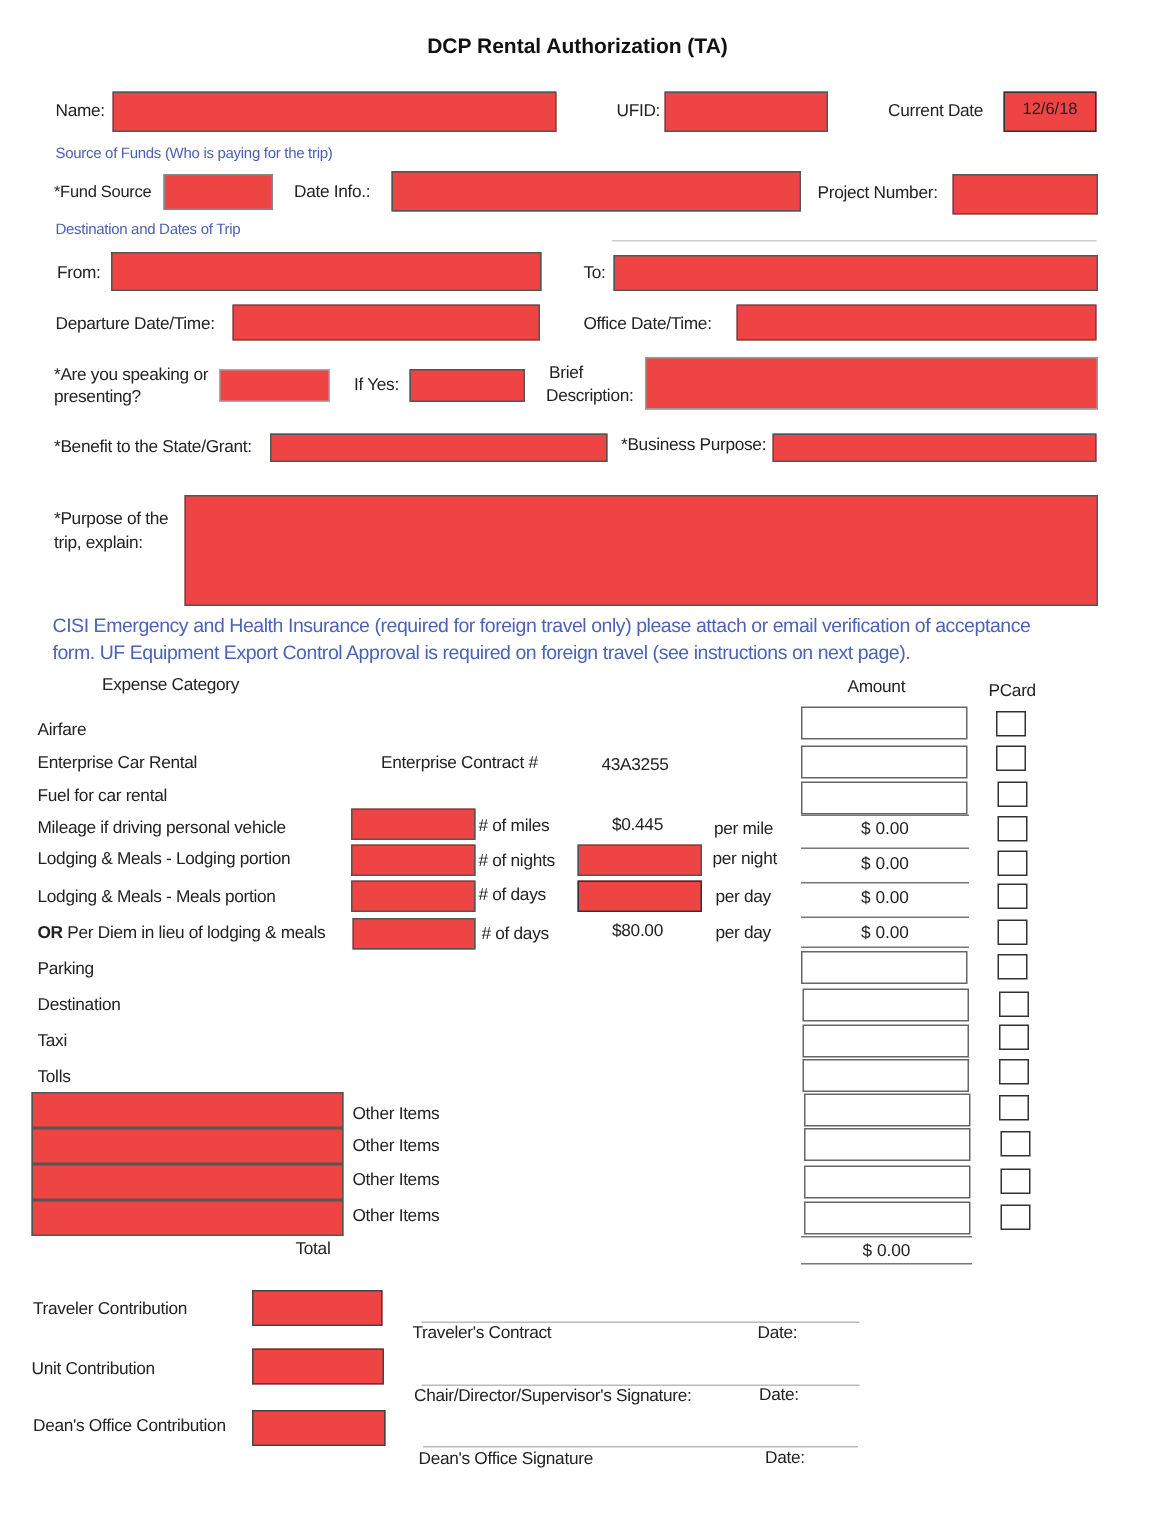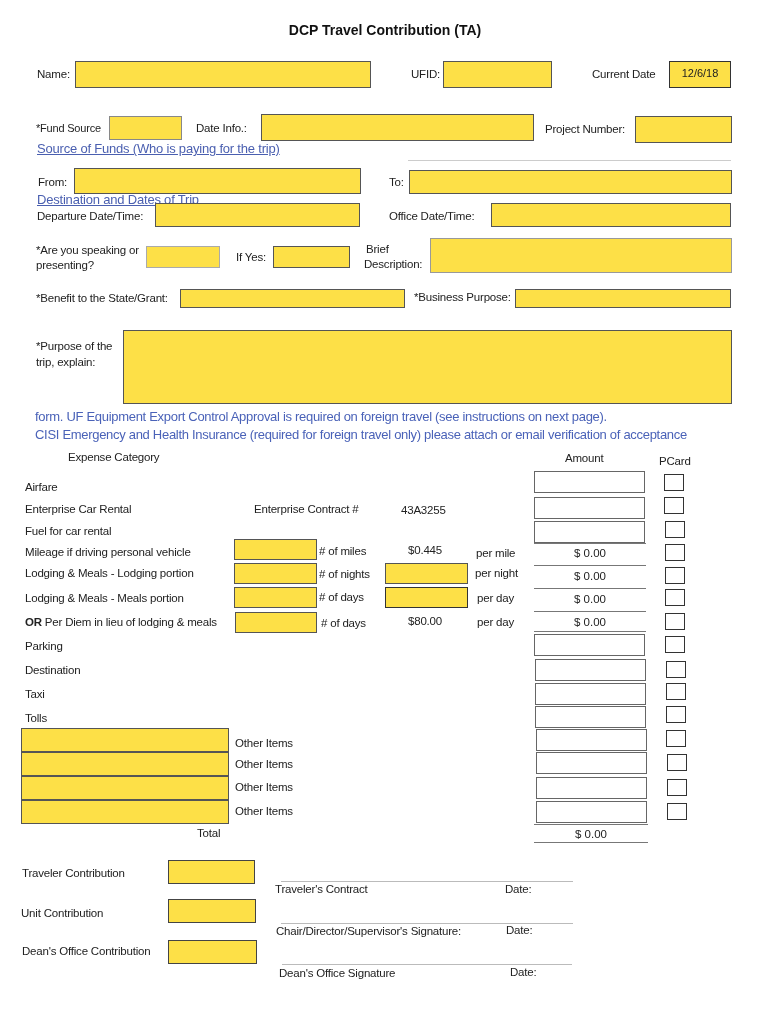--- a/index.html
+++ b/index.html
@@ -1,36 +1,36 @@
 <!DOCTYPE html>
 <html><head>
 <meta charset="utf-8">
 <style>
   html, body { margin:0; padding:0; background:#fff; }
   body { width:770px; height:1024px; position:relative; overflow:hidden;
          font-family:"Liberation Sans", sans-serif; color:#222; font-size:11.5px; }
   .lbl { position:absolute; white-space:nowrap; font-size:11.5px; color:#222; letter-spacing:-0.2px; }
-  .box { position:absolute; border:1px solid #555; background:#fde047; box-sizing:border-box; }
+  .box { position:absolute; border:1px solid #555; background:#ef4444; box-sizing:border-box; }
   .box.light { border-color:#aaa; }
   .box.dark { border:1.5px solid #444; }
-  .link { position:absolute; white-space:nowrap; font-size:13px; color:#4a5fb0; text-decoration:underline; letter-spacing:-0.2px;margin-top:44px; }
+  .link { position:absolute; white-space:nowrap; font-size:10px; color:#4a5fb0; letter-spacing:-0.2px; }
   .blue-note { position:absolute; font-size:13px; color:#4a62b8; line-height:18px; white-space:nowrap; letter-spacing:-0.3px; }
   .title { position:absolute; left:0; width:770px; top:22px; text-align:center; font-weight:bold; font-size:14px; color:#111; }
   .val { position:absolute; white-space:nowrap; font-size:11.5px; color:#222; text-align:center; }
   .chk { position:absolute; width:20px; height:17px; border:1.6px solid #333; box-sizing:border-box; background:#fff; }
   .amt { position:absolute; left:534px; width:111px; height:22px; border:1px solid #666; box-sizing:border-box; background:#fff; }
   .hline { position:absolute; height:0; border-top:1.5px solid #777; }
   .sigline { position:absolute; height:0; border-top:1px solid #bbb; }
   .u { }
   .b { font-weight:bold; }
 </style>
 </head>
 <body>
 
-<div class="title">DCP Travel Contribution (TA)</div>
+<div class="title">DCP Rental Authorization (TA)</div>
 
 <span class="lbl" style="left:37px;top:68px">Name:</span>
 <div class="box" style="left:75px;top:61px;width:296px;height:27px"></div>
 <span class="lbl" style="left:411px;top:68px">UFID:</span>
 <div class="box" style="left:443px;top:61px;width:109px;height:27px"></div>
 <span class="lbl" style="left:592px;top:68px">Current Date</span>
 <div class="box" style="left:669px;top:61px;width:62px;height:27px;border-color:#333">
   <span class="val" style="left:0;width:60px;top:5px;font-size:11px">12/6/18</span>
 </div>
 
@@ -72,22 +72,22 @@
 <span class="lbl" style="left:414px;top:291px">*Business Purpose:</span>
 <div class="box" style="left:515px;top:289px;width:216px;height:19px"></div>
 
 <span class="lbl" style="left:36px;top:338px;line-height:16px">
   <span>*Purpose of the</span><br>
   <span>trip, explain:</span>
 </span>
 <div class="box" style="left:123px;top:330px;width:609px;height:74px"></div>
 
 <div class="blue-note" style="left:35px;top:408px">
+  <div>CISI Emergency and Health Insurance (required for foreign travel only) please attach or email verification of acceptance</div>
   <div>form.  UF Equipment Export Control Approval is required on foreign travel (see instructions on next page).</div>
-  <div>CISI Emergency and Health Insurance (required for foreign travel only) please attach or email verification of acceptance</div>
 </div>
 
 <span class="lbl" style="left:68px;top:451px">Expense Category</span>
 <span class="lbl" style="left:565px;top:452px">Amount</span>
 <span class="lbl" style="left:659px;top:455px">PCard</span>
 
 <span class="lbl" style="left:25px;top:481px">Airfare</span>
 <span class="lbl" style="left:25px;top:503px">Enterprise  Car Rental</span>
 <span class="lbl" style="left:254px;top:503px">Enterprise Contract #</span>
 <span class="lbl" style="left:401px;top:504px">43A3255</span>

